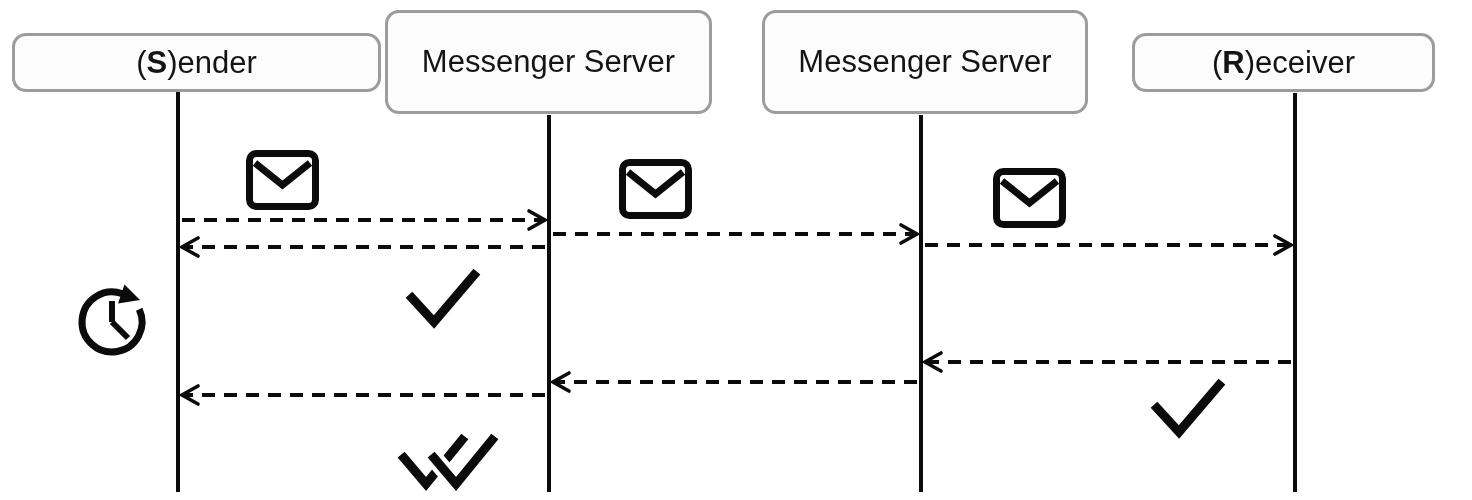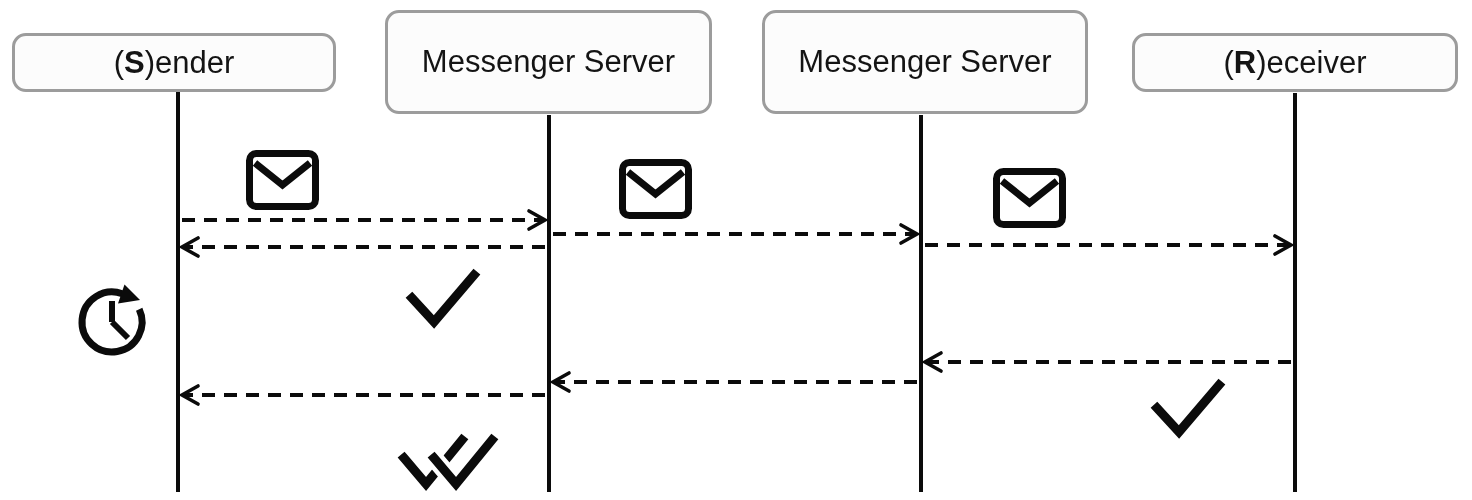--- a/index.html
+++ b/index.html
@@ -31,24 +31,24 @@
     line-height: 1.22;
     display: flex;
     flex-direction: column;
     align-items: center;
     justify-content: center;
     text-align: center;
     white-space: nowrap;
   }
   .actor-box b { font-weight: 700; }
   .actor-line1:empty { display: none; }
-  .box-sender   { left: 12px;   top: 33px; width: 324px; height: 59px; }
+  .box-sender   { left: 12px;   top: 33px; width: 369px; height: 59px; }
   .box-mss      { left: 385px;  top: 10px; width: 327px; height: 104px; }
   .box-msr      { left: 762px;  top: 10px; width: 326px; height: 104px; }
-  .box-receiver { left: 1132px; top: 33px; width: 326px; height: 59px; }
+  .box-receiver { left: 1132px; top: 33px; width: 303px; height: 59px; }
 </style>
 </head>
 <body>
 
 <div class="canvas">
 
   <svg class="layer" width="1472" height="500" viewBox="0 0 1472 500">
     <defs>
       <marker id="ah" markerUnits="userSpaceOnUse" markerWidth="26" markerHeight="26" viewBox="0 0 26 26" refX="22" refY="13" orient="auto">
         <path d="M6,4 L22,13 L6,22" fill="none" stroke="#0b0b0b" stroke-width="3.6" stroke-linecap="round"></path>

